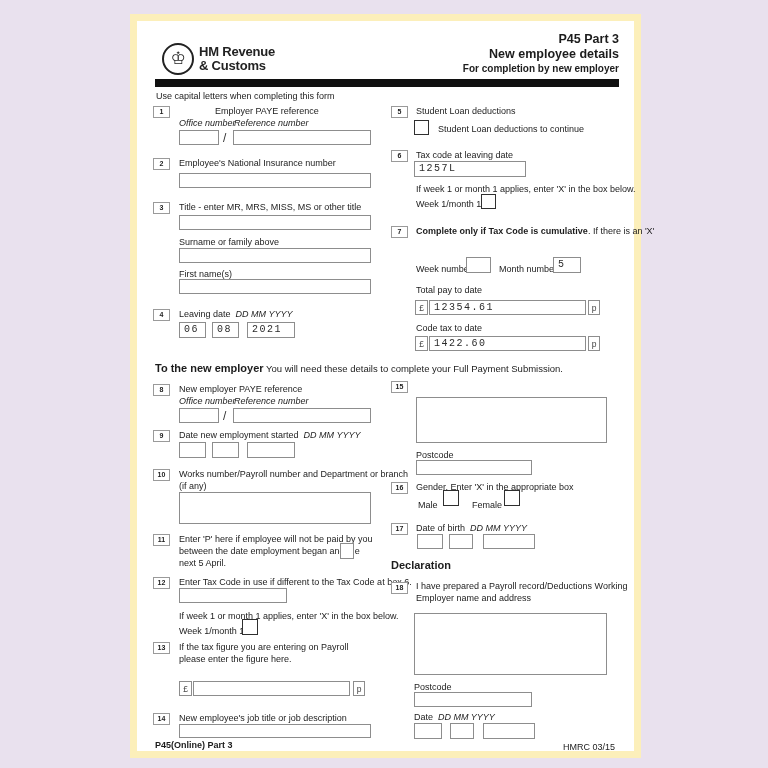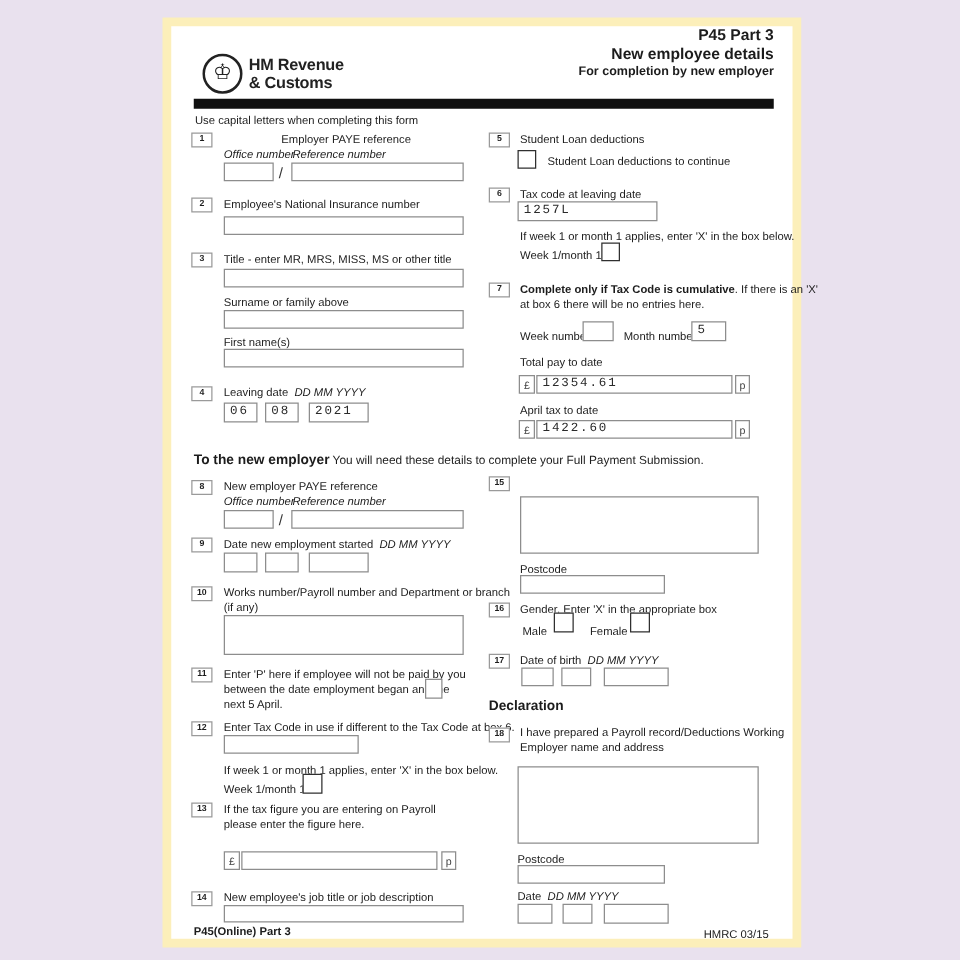--- a/index.html
+++ b/index.html
@@ -12,21 +12,21 @@
   .it{font-style:italic;}
   .b{font-weight:bold;}
   .ibox{position:absolute;border:1px solid #8d8d8d;background:#fff;box-sizing:border-box;}
   .val{font-family:"Liberation Mono","DejaVu Sans Mono",monospace;font-size:10px;letter-spacing:1.5px;color:#2a2a2a;padding:1px 0 0 4px;white-space:nowrap;overflow:hidden;}
   .chk{position:absolute;border:1.5px solid #2f2f2f;background:#fff;box-sizing:border-box;}
   .sym{position:absolute;border:1px solid #8d8d8d;font-size:8.5px;color:#444;box-sizing:border-box;display:flex;align-items:center;justify-content:center;background:#fff;}
   .bar{position:absolute;background:#101010;}
   .logo-circle{position:absolute;left:25px;top:22px;width:32px;height:32px;border:2.5px solid #222;border-radius:50%;box-sizing:border-box;display:flex;align-items:center;justify-content:center;}
   .crown{font-family:"DejaVu Sans",sans-serif;font-size:17px;line-height:17px;color:#222;margin-top:-1px;}
   .logo-text{position:absolute;left:62px;top:24px;font-size:13px;font-weight:bold;line-height:14px;letter-spacing:-0.2px;color:#222;}
-  .titleblock{position:absolute;right:15px;top:0;text-align:right;}
+  .titleblock{position:absolute;right:15px;top:11px;text-align:right;}
   .t1{font-size:12.5px;font-weight:bold;line-height:15px;}
   .t3{font-size:10px;font-weight:bold;line-height:14px;}
   .slash{position:absolute;font-size:12px;color:#333;}
   .sechead{position:absolute;font-size:11px;white-space:nowrap;}
   .secrest{font-size:9.5px;font-weight:normal;}
 </style>
 </head>
 <body>
 
 <div class="frame">
@@ -41,21 +41,21 @@
   </div>
   <div class="titleblock">
     <div class="t1">P45 Part 3</div>
     <div class="t1">New employee details</div>
     <div class="t3">For completion by new employer</div>
   </div>
   <div class="bar" style="left:18px;top:58px;width:464px;height:8px;"></div>
   <div class="lbl" style="left:19px;top:70px;">Use capital letters when completing this form</div>
 
   <div class="numbox" style="left:16px;top:85px;">1</div>
-  <div class="lbl" style="left:54px;top:85px;padding-left:34px;">Employer PAYE reference</div>
+  <div class="lbl" style="left:44px;top:85px;padding-left:34px;">Employer PAYE reference</div>
   <div class="lbl it" style="left:42px;top:97px;">Office number</div>
   <div class="lbl it" style="left:97px;top:97px;">Reference number</div>
   <div class="ibox" style="left:42px;top:109px;width:40px;height:15px;">
         <div class="val"></div>
       </div>
   <div class="slash" style="left:86px;top:110px;">/</div>
   <div class="ibox" style="left:96px;top:109px;width:138px;height:15px;">
         <div class="val"></div>
       </div>
 
@@ -105,37 +105,36 @@
       </div>
   <div class="lbl" style="left:279px;top:163px;">If week 1 or month 1 applies, enter 'X' in the box below.</div>
   <div class="lbl" style="left:279px;top:178px;">Week 1/month 1</div>
   <div class="chk" style="left:344px;top:173px;width:15px;height:15px;">
         <div class="val" style="padding:0;text-align:center;"></div>
       </div>
 
   <div class="numbox" style="left:254px;top:205px;">7</div>
   <div class="lines" style="left:279px;top:204px;">
     <div><span class="b">Complete only if Tax Code is cumulative</span><span>. If there is an 'X'</span></div>
-    <div>at box 6 there will be no entries here.</div>
   </div>
   <div class="lbl" style="left:279px;top:243px;">Week number</div>
   <div class="ibox" style="left:329px;top:236px;width:25px;height:16px;">
         <div class="val"></div>
       </div>
   <div class="lbl" style="left:362px;top:243px;">Month number</div>
   <div class="ibox" style="left:416px;top:236px;width:28px;height:16px;">
         <div class="val">5</div>
       </div>
   <div class="lbl" style="left:279px;top:264px;">Total pay to date</div>
   <div class="sym" style="left:278px;top:279px;width:13px;height:15px;">£</div>
   <div class="ibox" style="left:292px;top:279px;width:157px;height:15px;">
         <div class="val">12354.61</div>
       </div>
   <div class="sym" style="left:451px;top:279px;width:12px;height:15px;">p</div>
-  <div class="lbl" style="left:279px;top:302px;">April tax to date</div>
+  <div class="lbl" style="left:279px;top:302px;">Code tax to date</div>
   <div class="sym" style="left:278px;top:315px;width:13px;height:15px;">£</div>
   <div class="ibox" style="left:292px;top:315px;width:157px;height:15px;">
         <div class="val">1422.60</div>
       </div>
   <div class="sym" style="left:451px;top:315px;width:12px;height:15px;">p</div>
 
   <div class="sechead" style="left:18px;top:341px;">
     <span class="b">To the new employer</span><span class="secrest"> You will need these details to complete your Full Payment Submission.</span>
   </div>
 

